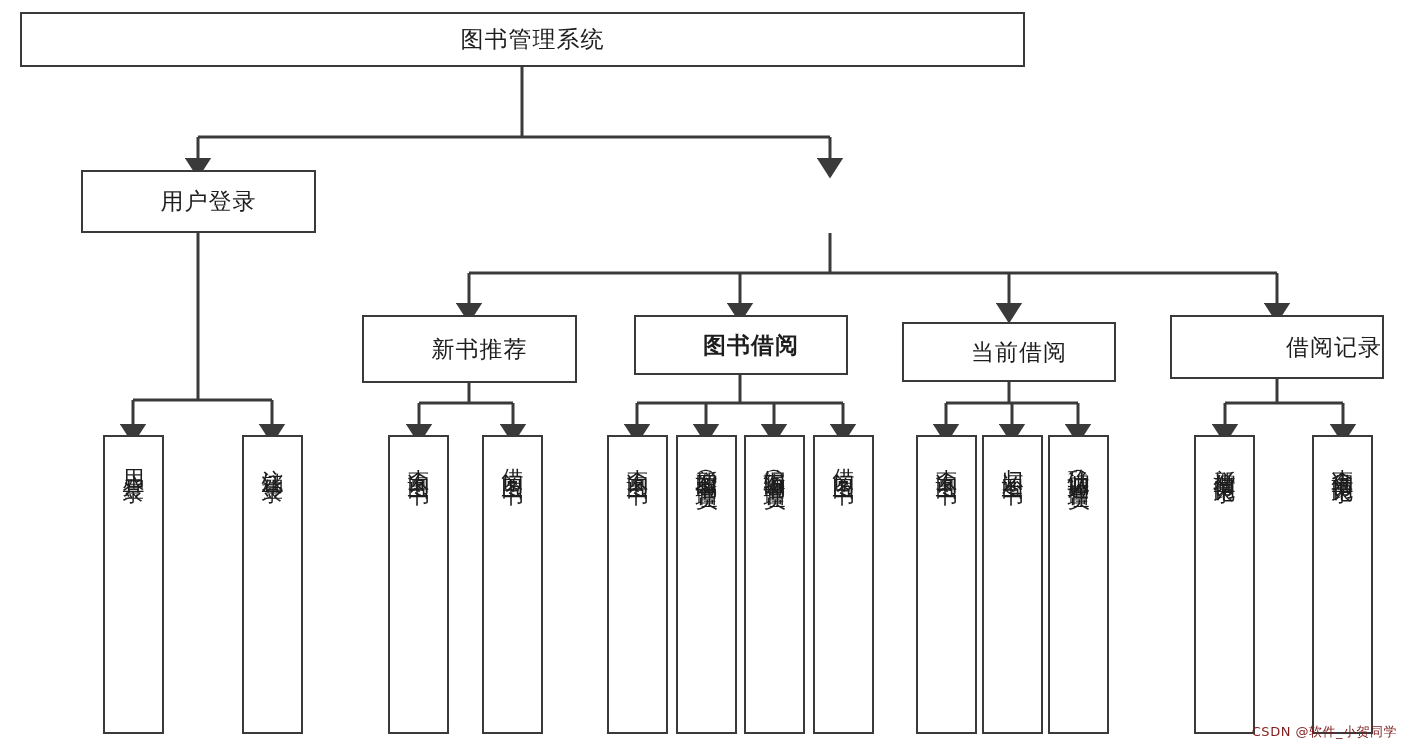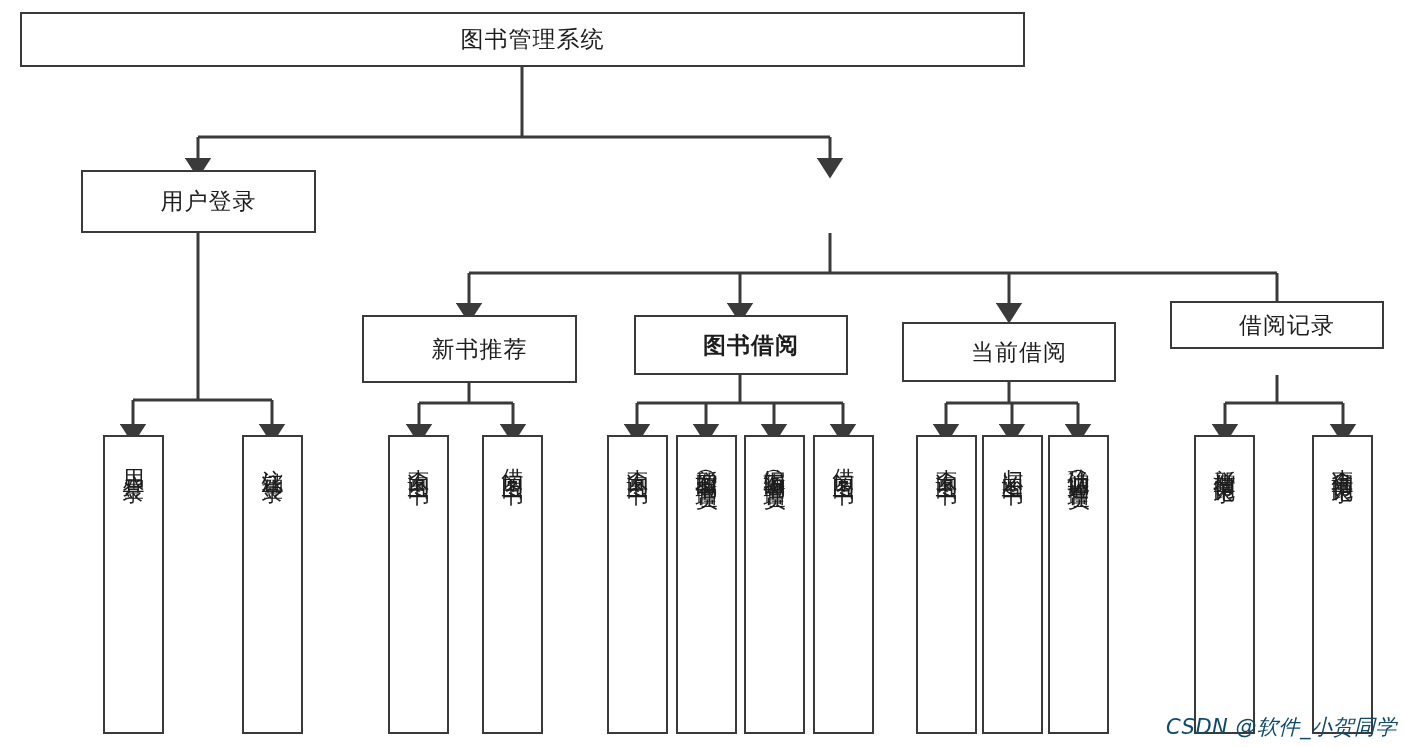--- a/index.html
+++ b/index.html
@@ -53,26 +53,25 @@
     line-height: 1;
     white-space: nowrap;
   }
   .node.vert.tall .vtext {
     letter-spacing: 3px;
   }
   .watermark {
     position: absolute;
     right: 8px;
     bottom: 6px;
-    font-size: 21px;
-    color: #0c4a6e;
+    font-size: 13px;
+    color: #7f1d1d;
     z-index: 5;
     white-space: nowrap;
     letter-spacing: 0.5px;
-    font-style: italic;
   }
 </style>
 </head>
 <body>
 
 <div id="canvas">
 
   <svg class="edges" viewBox="0 0 1405 747" xmlns="http://www.w3.org/2000/svg">
     <defs>
       <marker id="arrow" markerWidth="9" markerHeight="9" refX="1.5" refY="4.5" orient="auto" markerUnits="strokeWidth">
@@ -133,21 +132,21 @@
 
   <div class="node horiz" style="left:362px; top:315px; width:215px; height:68px;">
     <span>新书推荐</span>
   </div>
   <div class="node horiz" style="left:634px; top:315px; width:214px; height:60px;font-weight:bold;">
     <span>图书借阅</span>
   </div>
   <div class="node horiz" style="left:902px; top:315px; width:214px; height:60px;margin-top:7px;">
     <span>当前借阅</span>
   </div>
-  <div class="node horiz" style="left:1170px; top:301px; width:214px; height:48px;">
+  <div class="node horiz" style="left:1170px; top:315px; width:214px; height:64px;justify-content:flex-end;">
     <span>借阅记录</span>
   </div>
 
   <div class="node vert" style="left:103px; top:435px; width:61px; height:299px;">
     <span class="vtext">用户登录</span>
   </div>
   <div class="node vert" style="left:242px; top:435px; width:61px; height:299px;">
     <span class="vtext">注销登录</span>
   </div>
 

